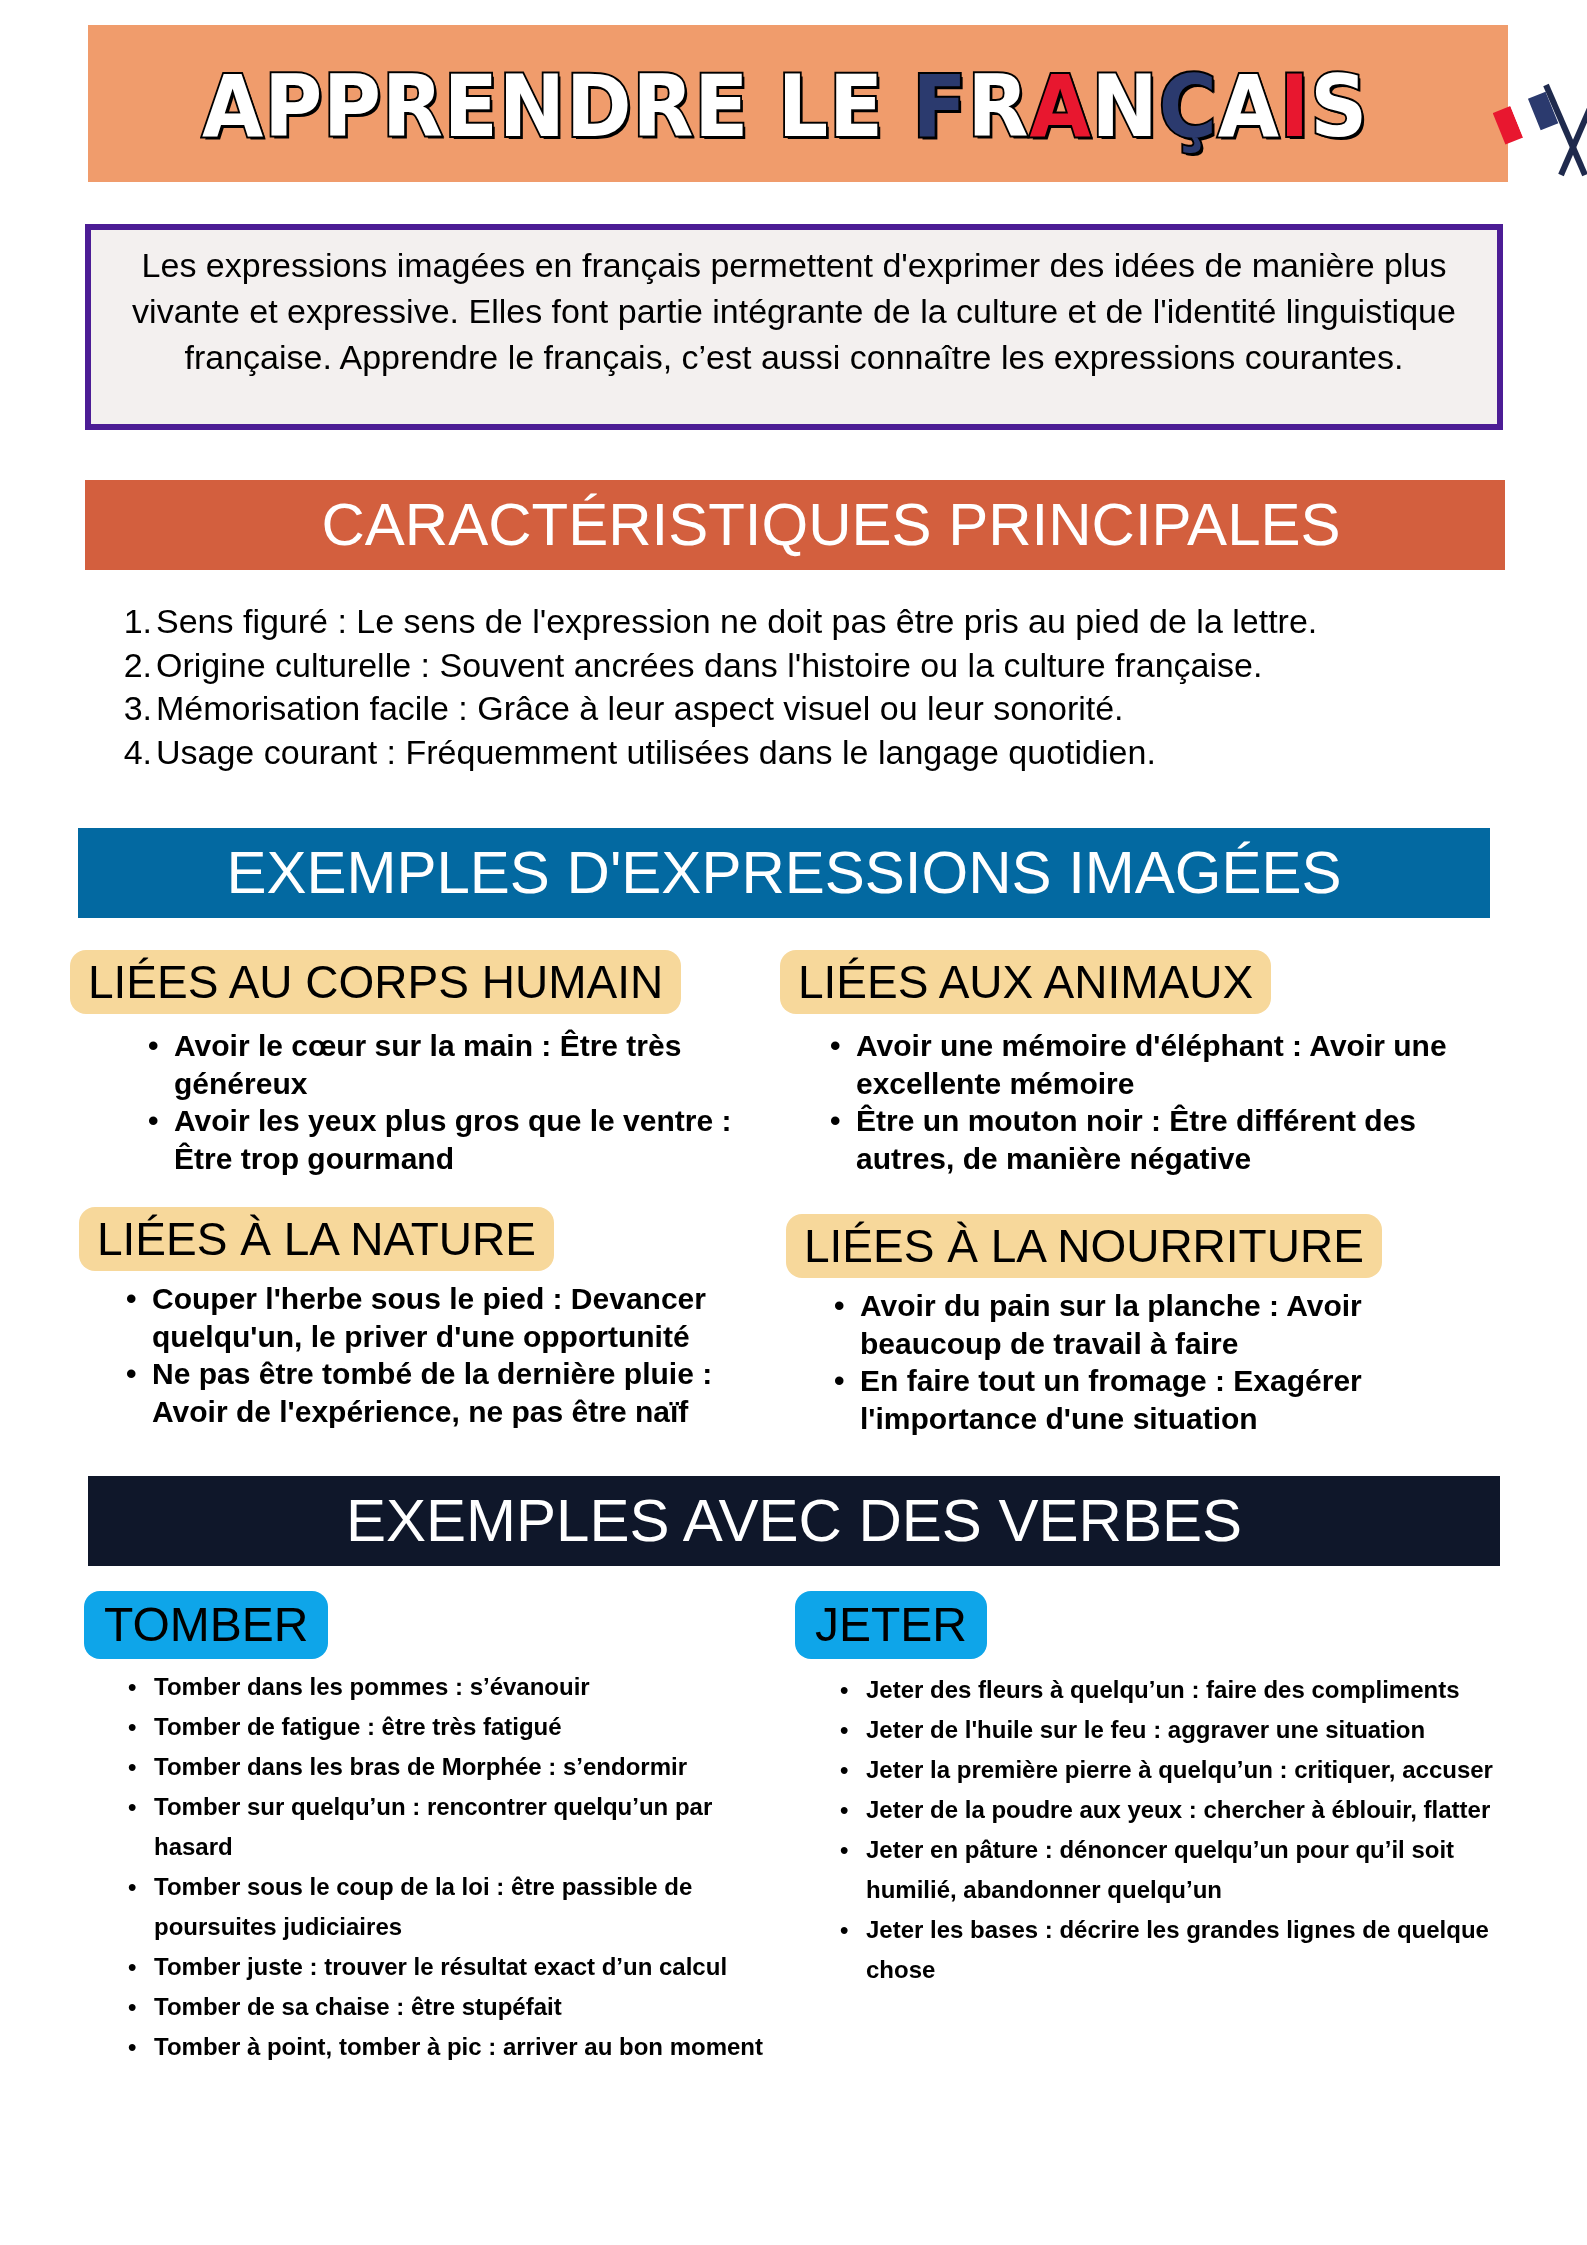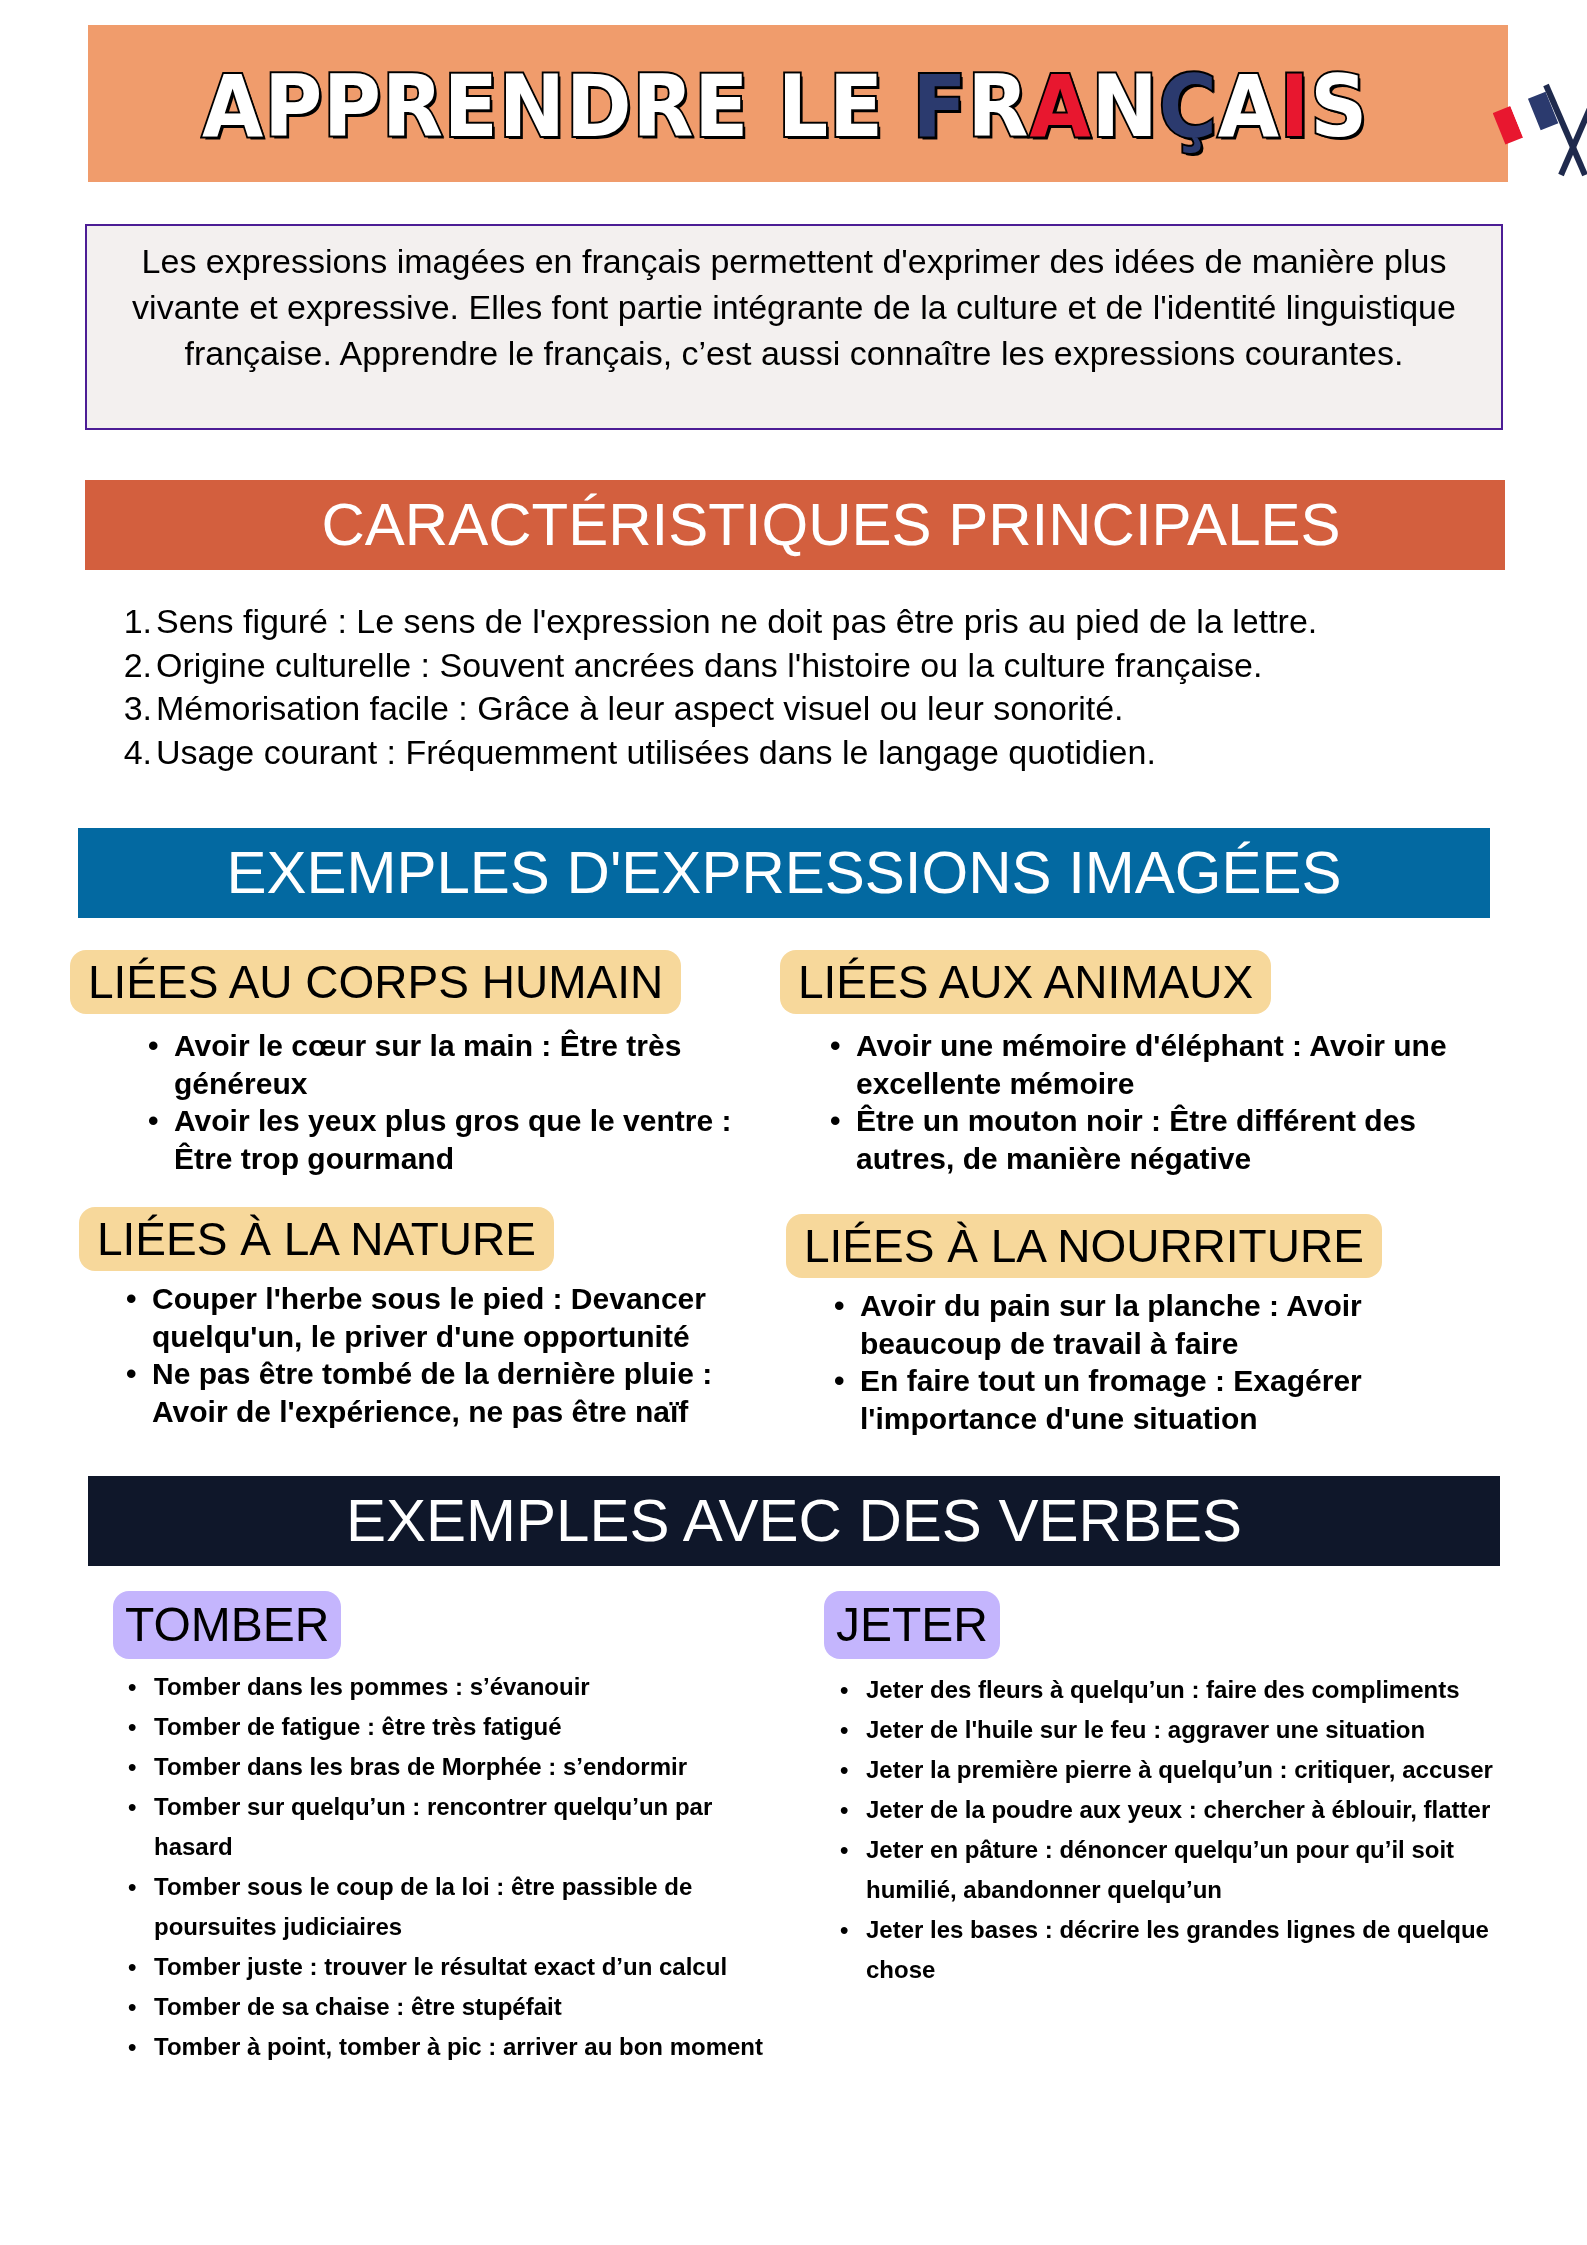--- a/index.html
+++ b/index.html
@@ -12,40 +12,40 @@
     .title-text { position: absolute; left: 114px; top: 26px; font-family: "DejaVu Sans", sans-serif;
       font-weight: bold; font-size: 86px; letter-spacing: 1px; line-height: 110px; white-space: nowrap;
       color: #ffffff; -webkit-text-stroke: 4px #000; paint-order: stroke fill;
       text-shadow: 3px 3px 0 #000; transform: scaleX(0.92); transform-origin: left center; }
     .title-text .blue { color: #2b3a6e; }
     .title-text .red { color: #e8172f; }
     .flags { position: absolute; left: 1405px; top: 55px; width: 160px; height: 100px; }
 
     
     .intro-box { left: 85px; top: 224px; width: 1418px; height: 206px; background: #f3f0ef;
-      border: 2px solid #4c1d95; box-sizing: border-box; }
+      border: 6px solid #4c1d95; box-sizing: border-box; }
     .intro-text { position: absolute; left: 40px; right: 40px; top: 12px; text-align: center;
       font-size: 34px; line-height: 46px; color: #000; }
 
     
     .sec { color: #ffffff; text-align: center; font-size: 60px; line-height: 90px; height: 90px; }
     .sec-1 { left: 85px; top: 480px; width: 1420px; background: #d35f3e; padding-left: 72px; box-sizing: border-box; }
     .sec-2 { left: 78px; top: 828px; width: 1412px; background: #0369a1; }
     .sec-3 { left: 88px; top: 1476px; width: 1412px; background: #0f172a; }
 
     
     .num-list { left: 112px; top: 600px; width: 1400px; margin: 0; padding: 0; list-style: none; }
     .num-list li { font-size: 34px; line-height: 43.5px; display: flex; }
     .num-list .n { width: 40px; text-align: right; padding-right: 4px; }
 
     
     .pill { background: #f7d89b; border-radius: 16px; font-size: 46px; line-height: 64px; height: 64px;
       padding: 0 18px; box-sizing: border-box; white-space: nowrap; color: #000; }
-    .pill-green { background: #c4b5fd; border-radius: 16px; font-size: 48px; line-height: 68px; height: 68px;
-      padding: 0 12px; box-sizing: border-box; white-space: nowrap; color: #000; margin-left: 29px; }
+    .pill-green { background: #0ea5e9; border-radius: 16px; font-size: 48px; line-height: 68px; height: 68px;
+      padding: 0 20px; box-sizing: border-box; white-space: nowrap; color: #000; }
 
     ul.bul { margin: 0; padding: 0; list-style: none; }
     ul.bul li { position: relative; padding-left: 26px; font-weight: bold; }
     ul.bul li::before { content: "•"; position: absolute; left: 0; top: 0; }
     .bul-sm li { font-size: 30px; line-height: 37.5px; }
     .bul-md li { font-size: 24px; line-height: 40px; }
   </style>
 </head>
 <body>
 

